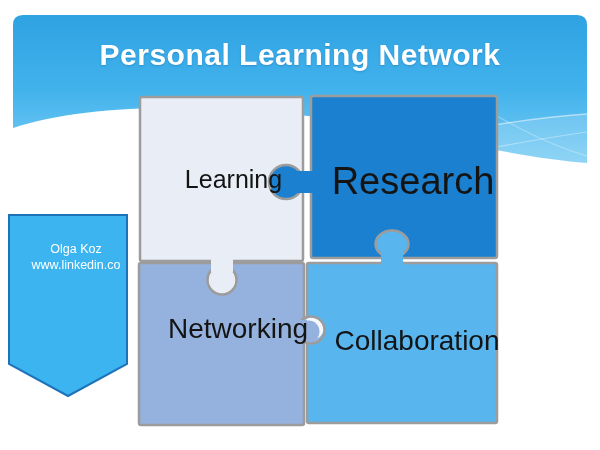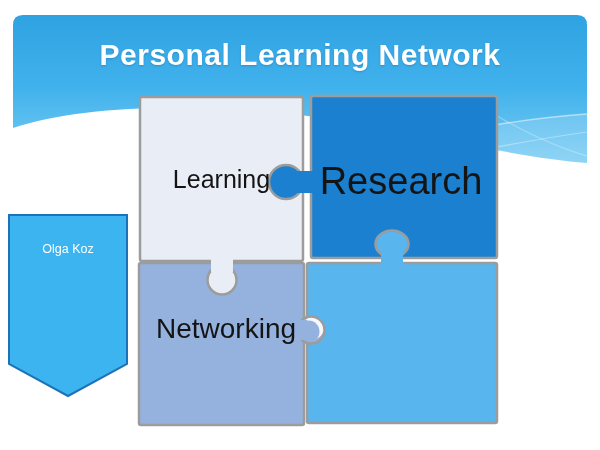--- a/index.html
+++ b/index.html
@@ -10,29 +10,29 @@
 
   .title {
     position: absolute; left: 13px; top: 38px; width: 574px;
     text-align: center; color: #ffffff; font-size: 30px;
     letter-spacing: 0.5px; font-weight: 700;
     text-shadow: 0 1px 2px rgba(0,60,120,0.25);
   }
 
   .piece-label {
     position: absolute; text-align: center; color: #141414;
-    line-height: 1; white-space: nowrap;
+    line-height: 1; white-space: nowrap; padding-left: 12px;
   }
   .lbl-learning      { left: 140px; top: 167px; width: 163px; font-size: 25px; }
   .lbl-research      { left: 311px; top: 162px; width: 180px; font-size: 38px; }
   .lbl-networking    { left: 139px; top: 315px; width: 174px; font-size: 28px; }
   .lbl-collaboration { left: 307px; top: 327px; width: 196px; font-size: 28px; }
 
   .badge-text {
-    position: absolute; left: 10px; top: 241px; width: 116px;
+    position: absolute; left: 10px; top: 241px; width: 132px;
     text-align: center; color: #ffffff; font-size: 12.5px; line-height: 16px;
     word-break: break-all;
   }
 </style>
 </head>
 <body>
 
 <div class="slide">
 
   <svg width="600" height="450" viewBox="0 0 600 450">
@@ -87,18 +87,20 @@
         <rect x="294" y="320" width="13" height="20" fill="#94b2dd" stroke="none"></rect>
       </g>
     </g>
   </svg>
 
   <div class="title">Personal Learning Network</div>
 
   <div class="piece-label lbl-learning">Learning</div>
   <div class="piece-label lbl-research">Research</div>
   <div class="piece-label lbl-networking">Networking</div>
+  <div class="piece-label lbl-collaboration">Collaboration</div>
 
   <div class="badge-text">
     <div>Olga Koz</div>
+    <div>www.linkedin.co</div>
   </div>
 
 </div>
 
 </body></html>

